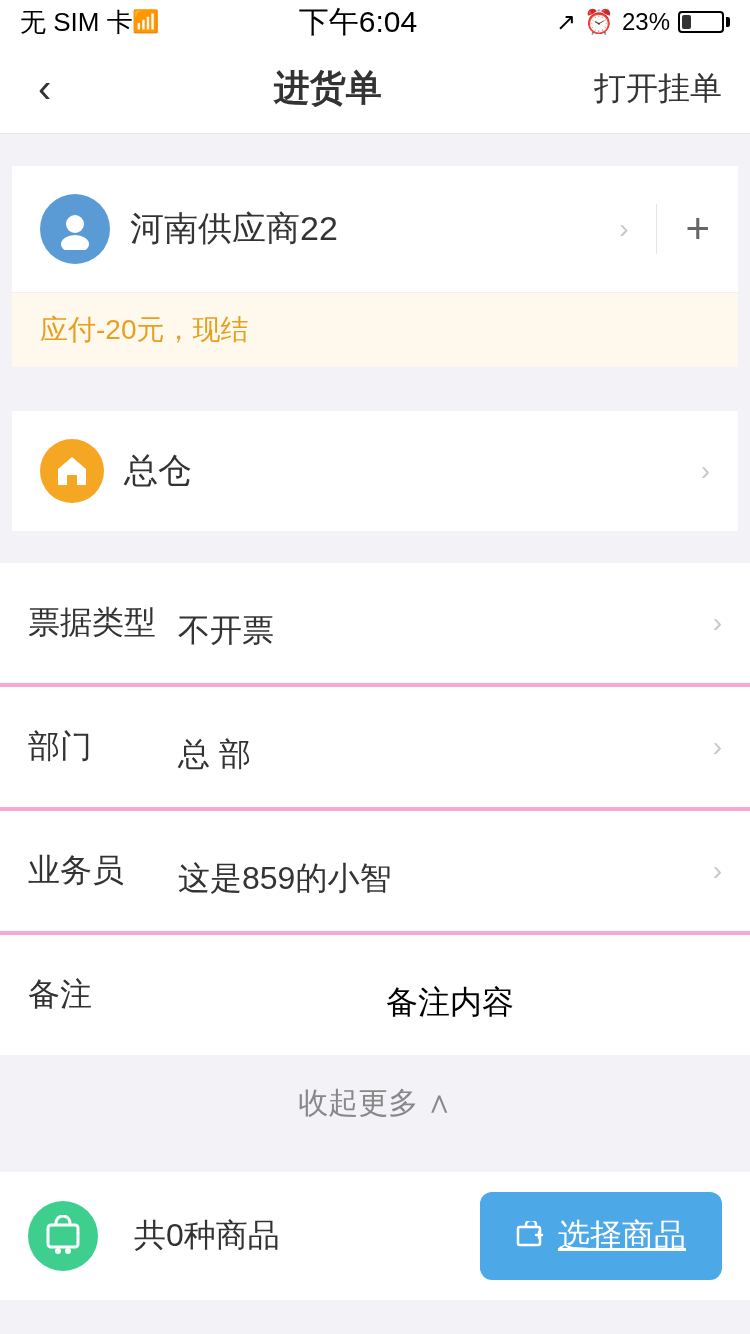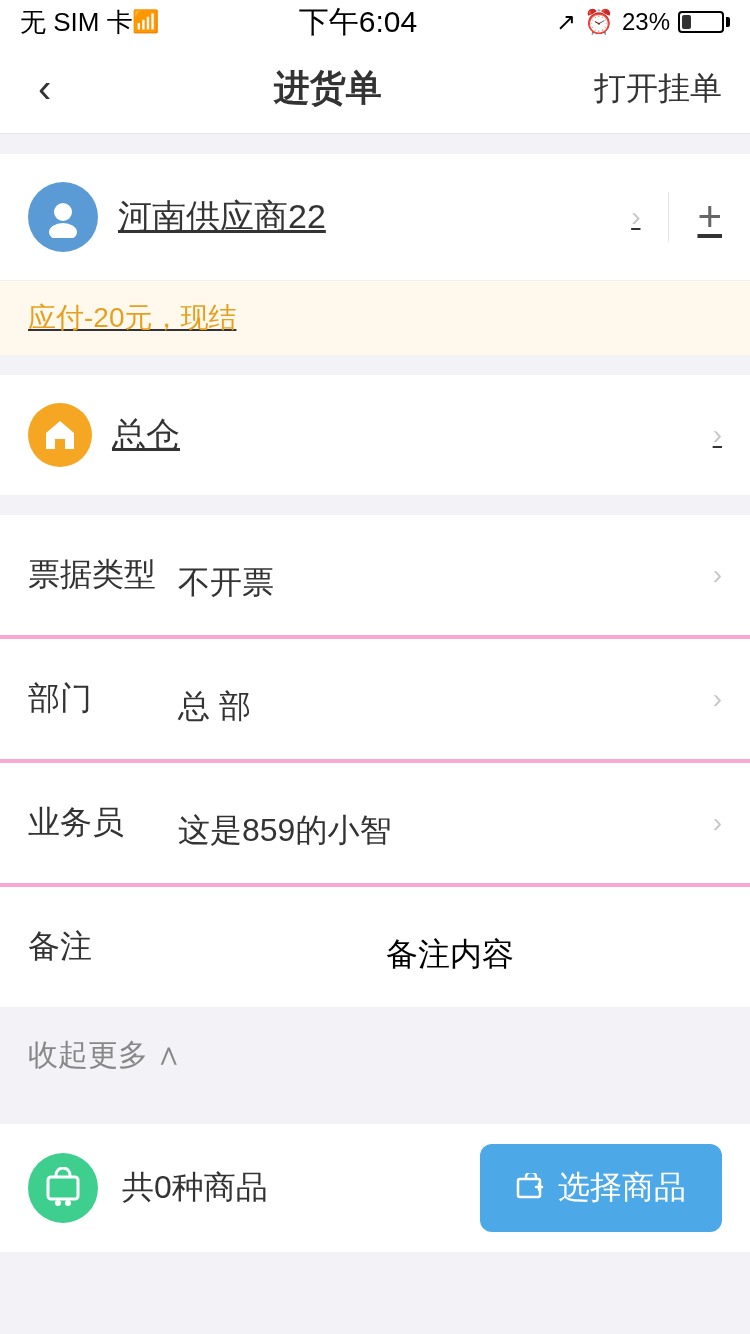--- a/index.html
+++ b/index.html
@@ -99,22 +99,21 @@
 
     
     .section-gap {
       height: 20px;
       background: #f2f2f7;
     }
 
     
     .card {
       background: #fde047;
-      margin: 0;
-      text-decoration: underline;
+      margin: 12px;
     }
 
     
     .supplier-row {
       display: flex;
       align-items: center;
       padding: 28px 28px;
       background: #fff;
       border-bottom: 1px solid #f0f0f0;
     }
@@ -223,32 +222,33 @@
       color: #000000;
       text-align: center;
     }
 
     
     .collapse-row {
       background: #f2f2f7;
       padding: 28px;
       display: flex;
       align-items: center;
+      justify-content: center;
       font-size: 30px;
       color: #888;
       cursor: pointer;
     }
 
     
     .bottom-bar {
       background: #fff;
       display: flex;
       align-items: center;
       padding: 20px 28px;
-      gap: 24px;
+      gap: 36px;
       margin-top: 0;
     }
     .product-icon {
       width: 70px;
       height: 70px;
       border-radius: 50%;
       background: #3ecf8e;
       display: flex;
       align-items: center;
       justify-content: center;
@@ -263,20 +263,21 @@
       background: #4da8e8;
       color: #fff;
       border: none;
       border-radius: 12px;
       padding: 22px 36px;
       font-size: 32px;
       display: flex;
       align-items: center;
       gap: 12px;
       cursor: pointer;
+      text-decoration: underline;
     }
 
     .main-bg {
       background: #f2f2f7;
       min-height: 1334px;
     }
   </style>
 </head>
 <body>
 

